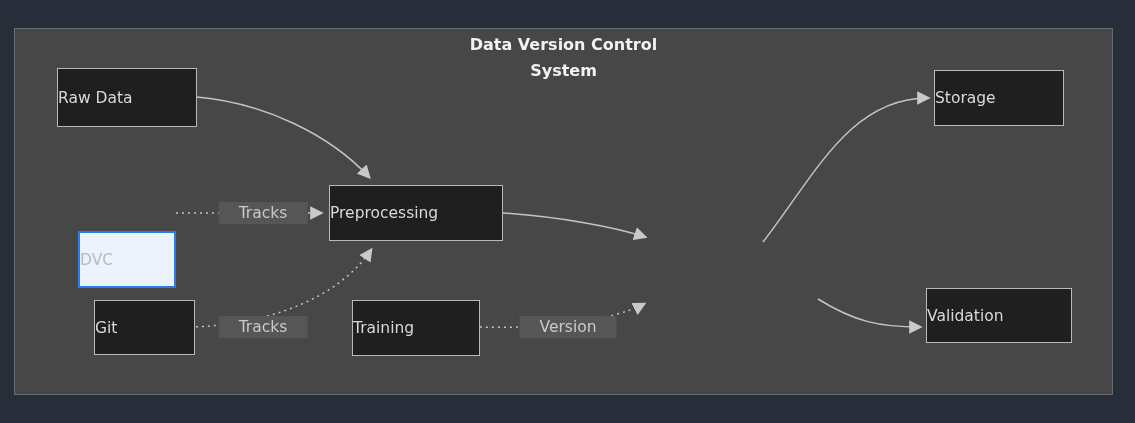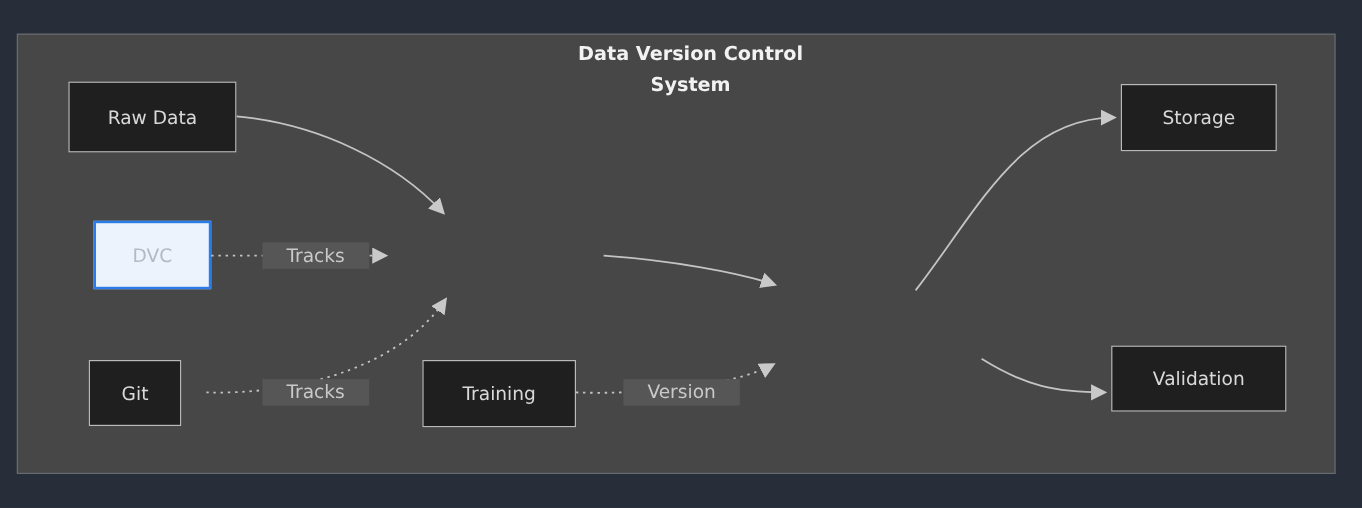--- a/index.html
+++ b/index.html
@@ -45,37 +45,37 @@
   .diagram-title {
     position: absolute;
     left: 14px;
     top: 32px;
     width: 1099px;
     text-align: center;
     color: var(--title-text, #f2f2f2);
     font-size: 16px;
     font-weight: 600;
     line-height: 26px;
-    padding-left: 12px;
   }
   .node {
     position: absolute;
     box-sizing: border-box;
     background: var(--node-fill, #1f1f1f);
     border: 1.5px solid var(--node-border, #b9b9b9);
     color: var(--node-text, #d9d9d9);
     display: flex;
     align-items: center;
-    justify-content: center;
+    justify-content: flex-start;
     font-size: 15.5px;
   }
   .node.highlight {
     background: var(--highlight-fill, #ecf3fc);
     border: 2px solid var(--highlight-border, #2b7ce9);
     color: var(--highlight-text, #b4bac2);
+    margin-top: 47px;
   }
   .edge-label {
     position: absolute;
     transform: translate(-50%, -50%);
     background: var(--edge-label-bg, #565656);
     color: var(--edge-label-text, #c9c9c9);
     font-size: 15.5px;
     padding: 2px 20px;
     white-space: nowrap;
   }
@@ -108,24 +108,27 @@
   </div>
 
   <div class="node" style="left:57px;top:68px;width:140px;height:59px">
     <span>Raw Data</span>
   </div>
 
   <div class="node highlight" style="left:78px;top:184px;width:98px;height:57px">
     <span>DVC</span>
   </div>
 
-  <div class="node" style="left:74px;top:300px;width:77px;height:55px">
+  <div class="node" style="left:94px;top:300px;width:101px;height:55px">
     <span>Git</span>
   </div>
 
+  <div class="node" style="left:329px;top:185px;width:174px;height:56px">
+    <span>Preprocessing</span>
+  </div>
 
   <div class="node" style="left:352px;top:300px;width:128px;height:56px">
     <span>Training</span>
   </div>
 
 
   <div class="node" style="left:934px;top:70px;width:130px;height:56px">
     <span>Storage</span>
   </div>
 

